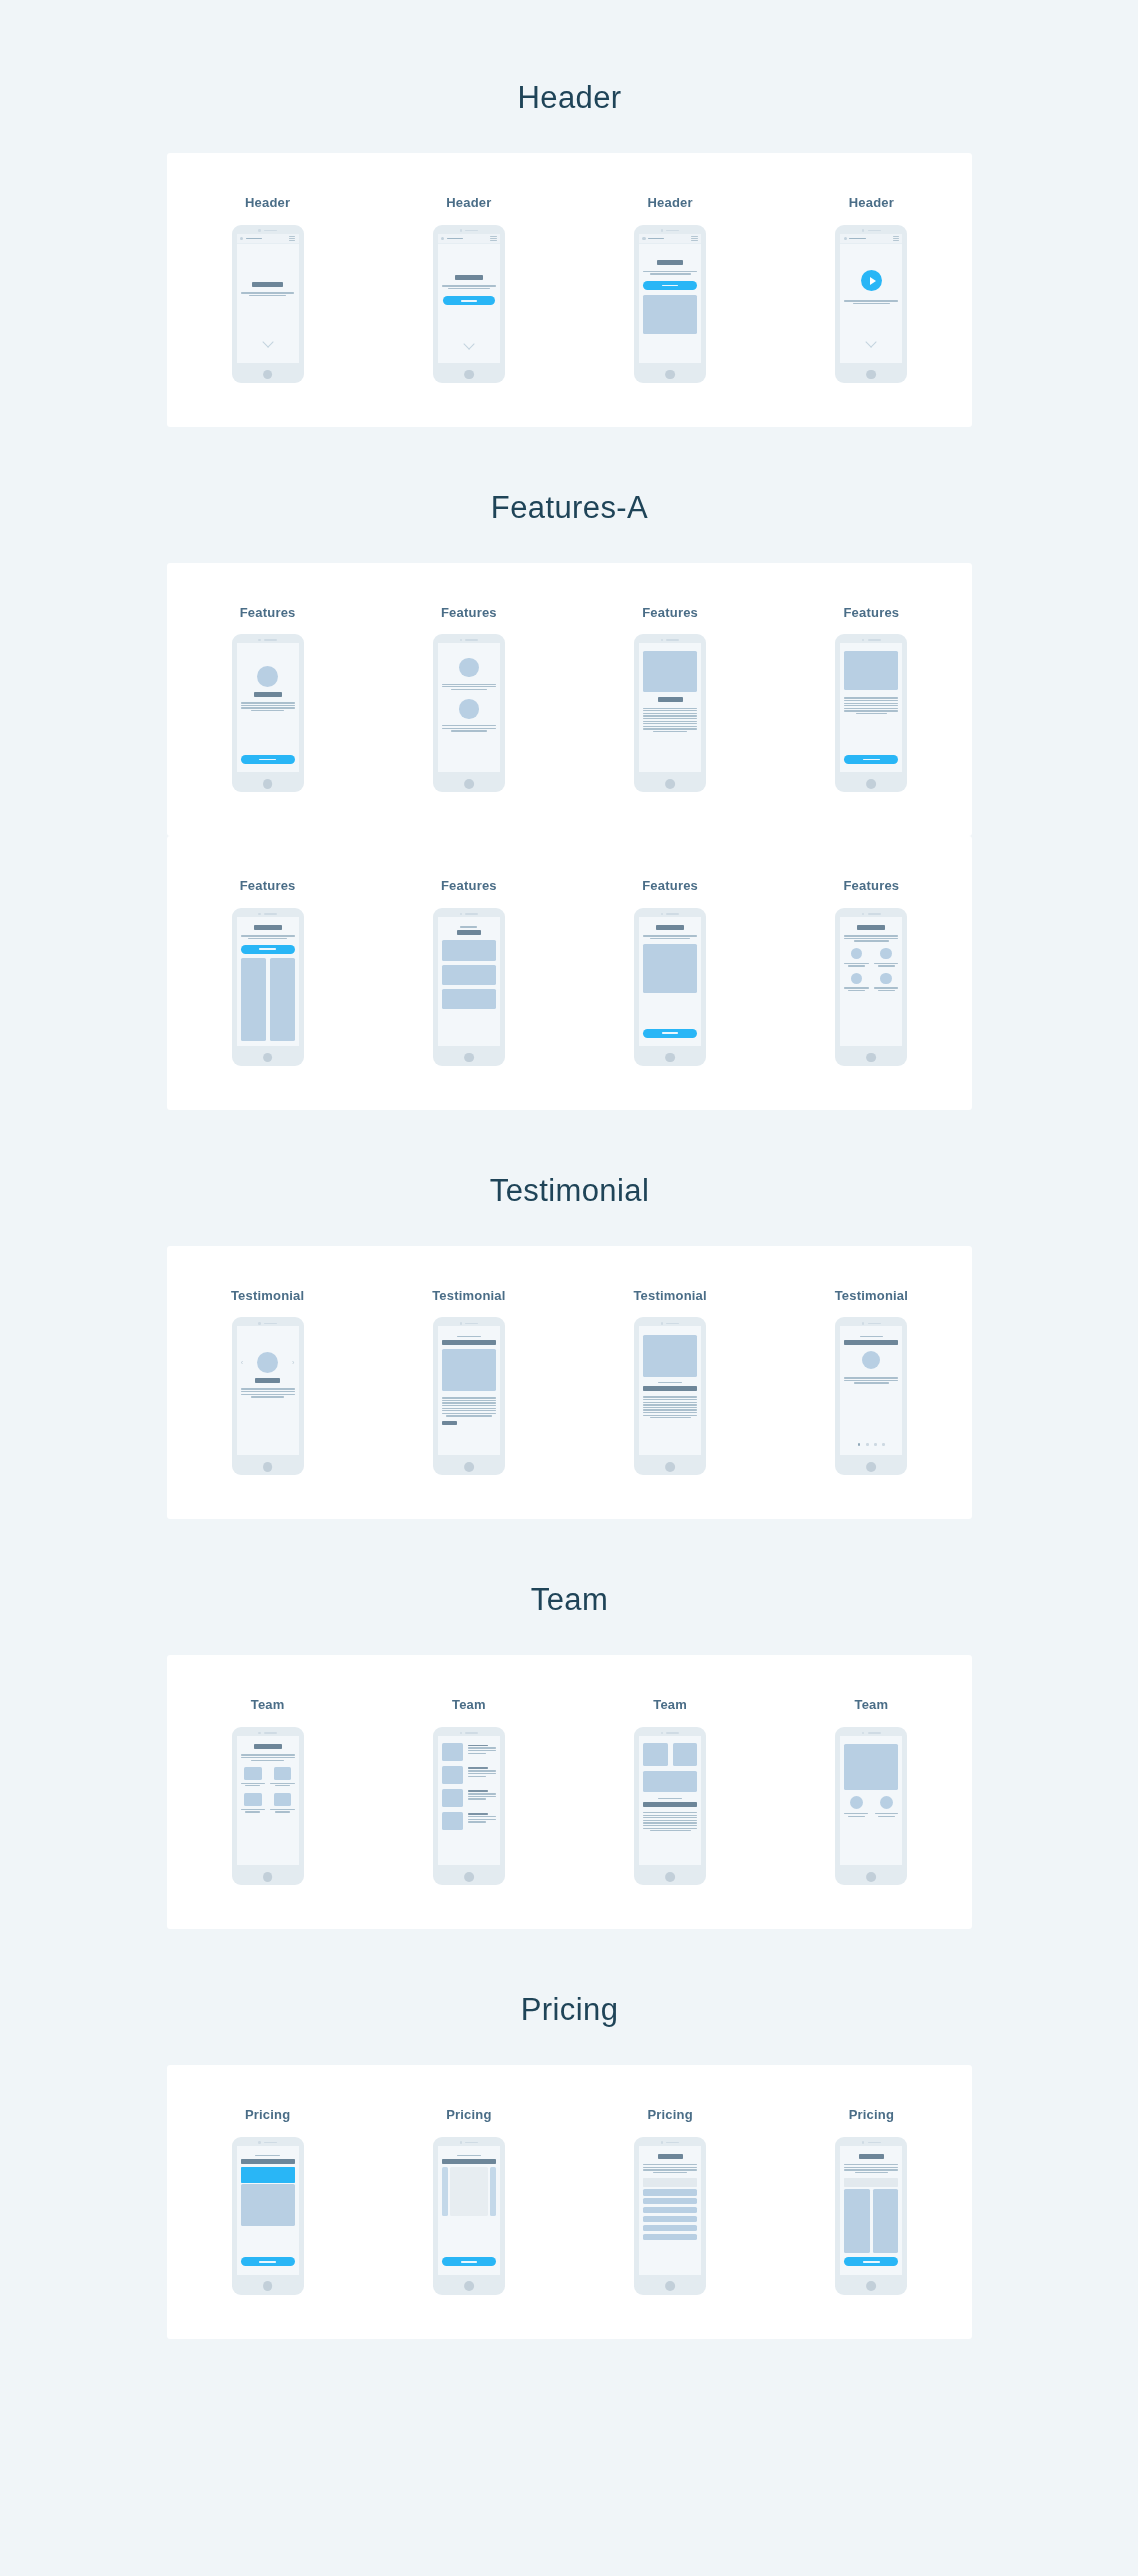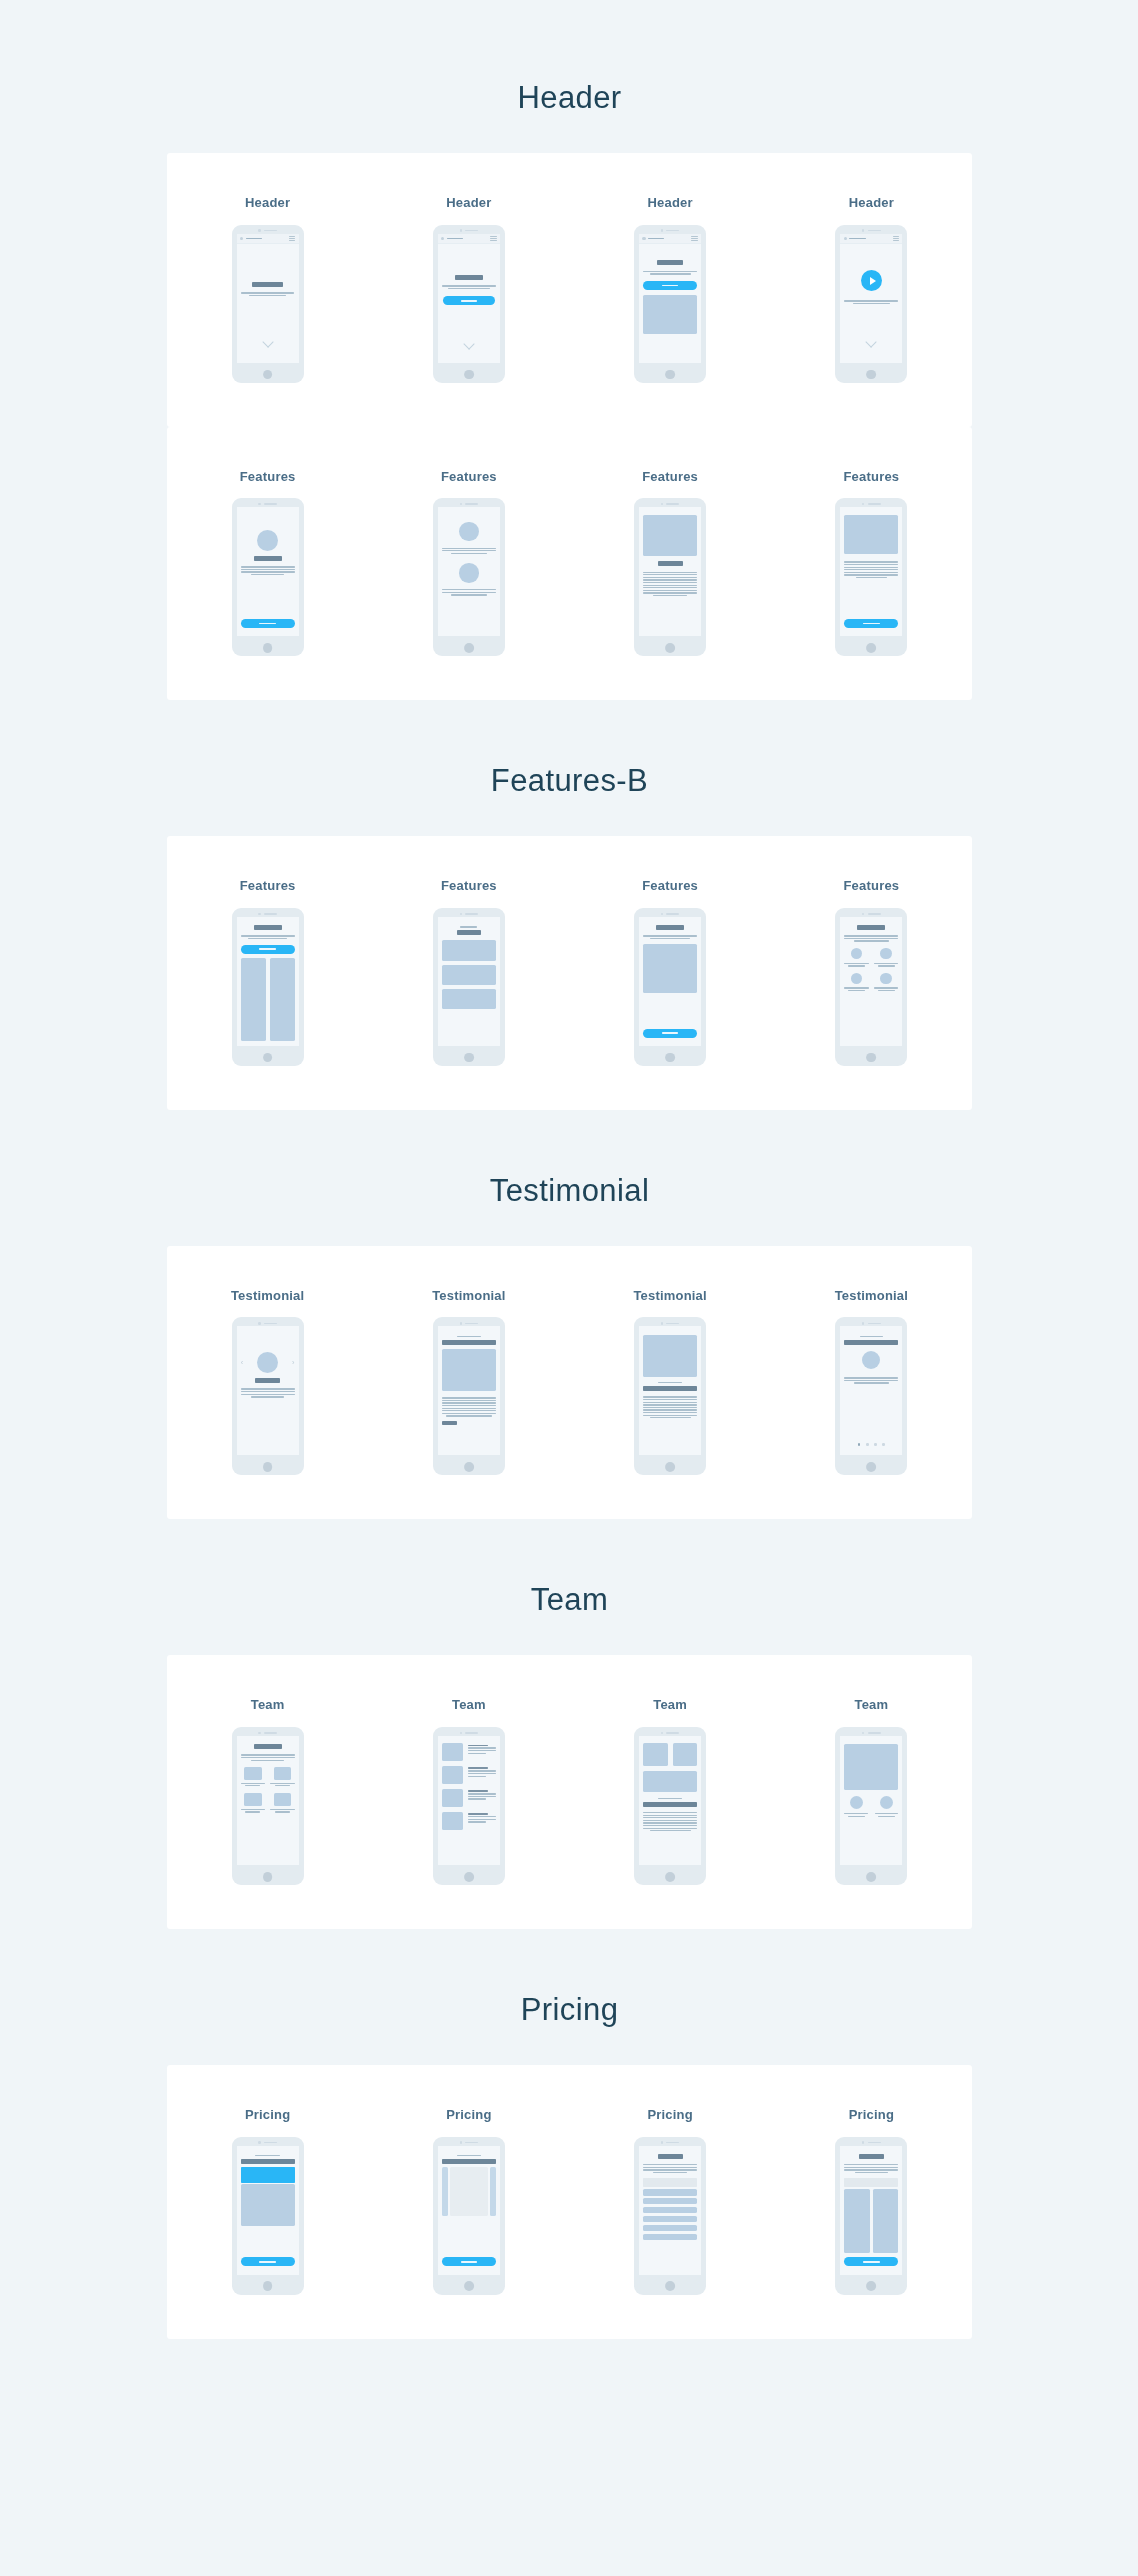--- a/index.html
+++ b/index.html
@@ -281,20 +281,21 @@
                 </div>
                 <div style="height:8.1px;flex:0 0 8.1px;"></div>
               </div>
             </div>
             <div class="home"></div>
           </div>
         </div>
       </div>
     </section>
     <section class="section">
+      <h2 class="section-title">Features-A</h2>
       <div class="card">
         <div class="slot">
           <div class="slot-label">Features</div>
           <div class="phone">
             <div class="phone-top">
               <span class="cam"></span>
               <span class="speaker"></span>
             </div>
             <div class="screen">
               <div class="body">
@@ -396,21 +397,20 @@
                   <i></i>
                 </div>
               </div>
             </div>
             <div class="home"></div>
           </div>
         </div>
       </div>
     </section>
     <section class="section">
-      <h2 class="section-title">Features-B</h2>
       <div class="card">
         <div class="slot">
           <div class="slot-label">Features</div>
           <div class="phone">
             <div class="phone-top">
               <span class="cam"></span>
               <span class="speaker"></span>
             </div>
             <div class="screen">
               <div class="body">

